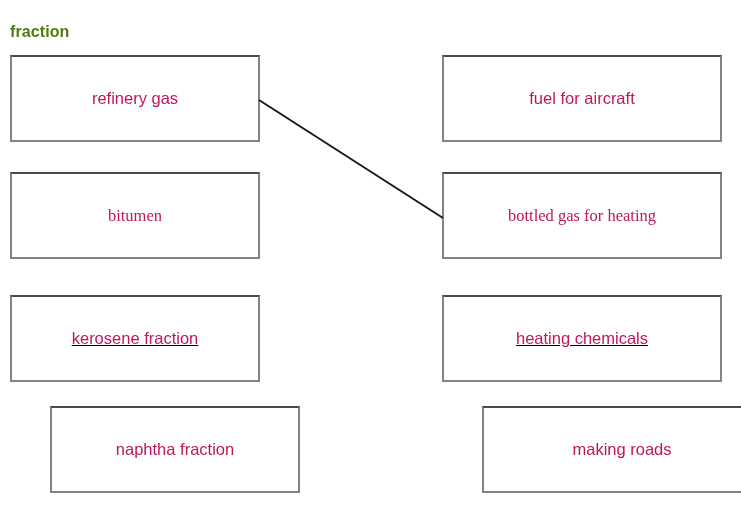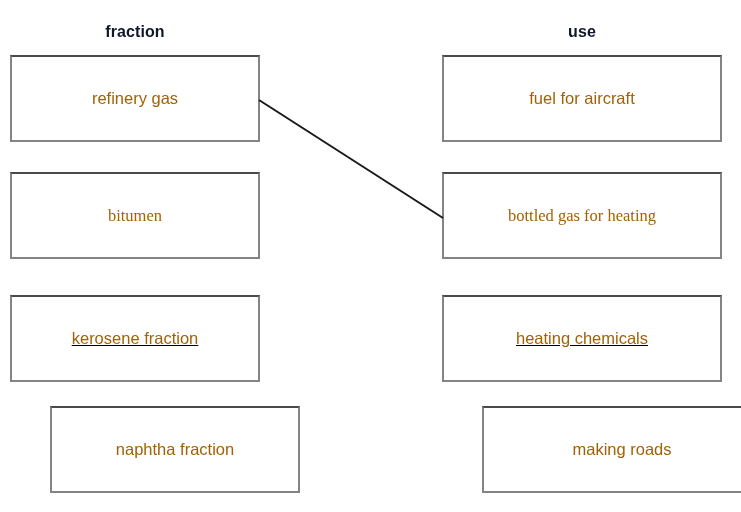--- a/index.html
+++ b/index.html
@@ -16,22 +16,22 @@
     position: relative;
     width: 741px;
     height: 512px;
     background: #ffffff;
     overflow: hidden;
   }
   .col-header {
     position: absolute;
     font-size: 16px;
     font-weight: bold;
-    color: #0f172a;
-    text-align: center;
+    color: #4d7c0f;
+    text-align: left;
     letter-spacing: 0.1px;
     white-space: nowrap;
   }
   #header-left {
     left: 10px;
     top: 23px;
     width: 250px;
   }
   #header-right {
     left: 442px;
@@ -44,21 +44,21 @@
     background: #ffffff;
     border: 2px solid #848484;
     border-top-color: #4a4a4a;
     display: flex;
     align-items: center;
     justify-content: center;
     text-align: center;
   }
   .opt-box .opt-label {
     font-size: 16.5px;
-    color: #a16207;
+    color: #be185d;
     line-height: 1.2;
     padding: 0 6px;
   }
   .col-left .opt-box  { left: 10px;  width: 250px; }
   .col-right .opt-box { left: 442px; width: 280px; text-align: center; }
   .row-0 { top: 55px;  height: 87px; }
   .row-1 { top: 172px; height: 87px; font-family: Liberation Serif, serif; }
   .row-2 { top: 295px; height: 87px; text-decoration: underline; }
   .row-3 { top: 406px; height: 87px; margin-left: 40px; }
 
@@ -71,21 +71,20 @@
     pointer-events: none;
   }
 </style>
 </head>
 <body>
 
 <div id="canvas">
 
   <div class="col-header" id="header-left">fraction</div>
 
-  <div class="col-header" id="header-right">use</div>
 
   <div class="col-left">
     <div class="opt-box row-0">
       <span class="opt-label">refinery gas</span>
     </div>
     <div class="opt-box row-1">
       <span class="opt-label">bitumen</span>
     </div>
     <div class="opt-box row-2">
       <span class="opt-label">kerosene fraction</span>

